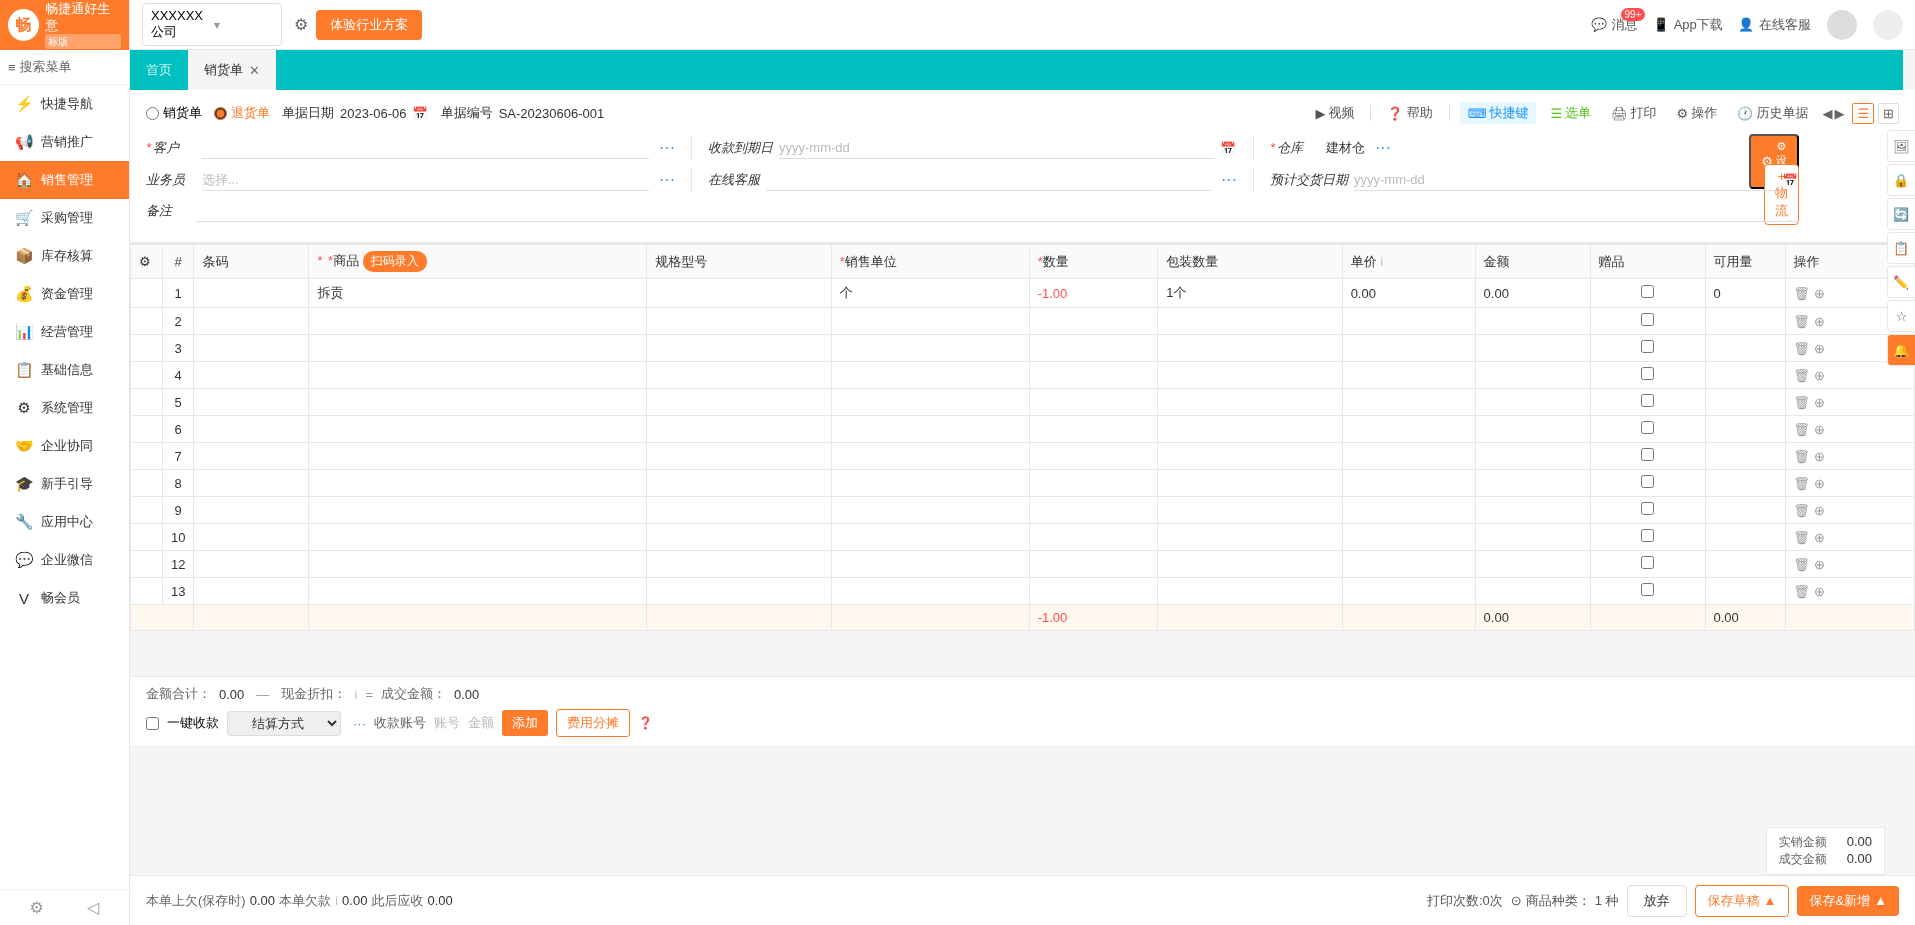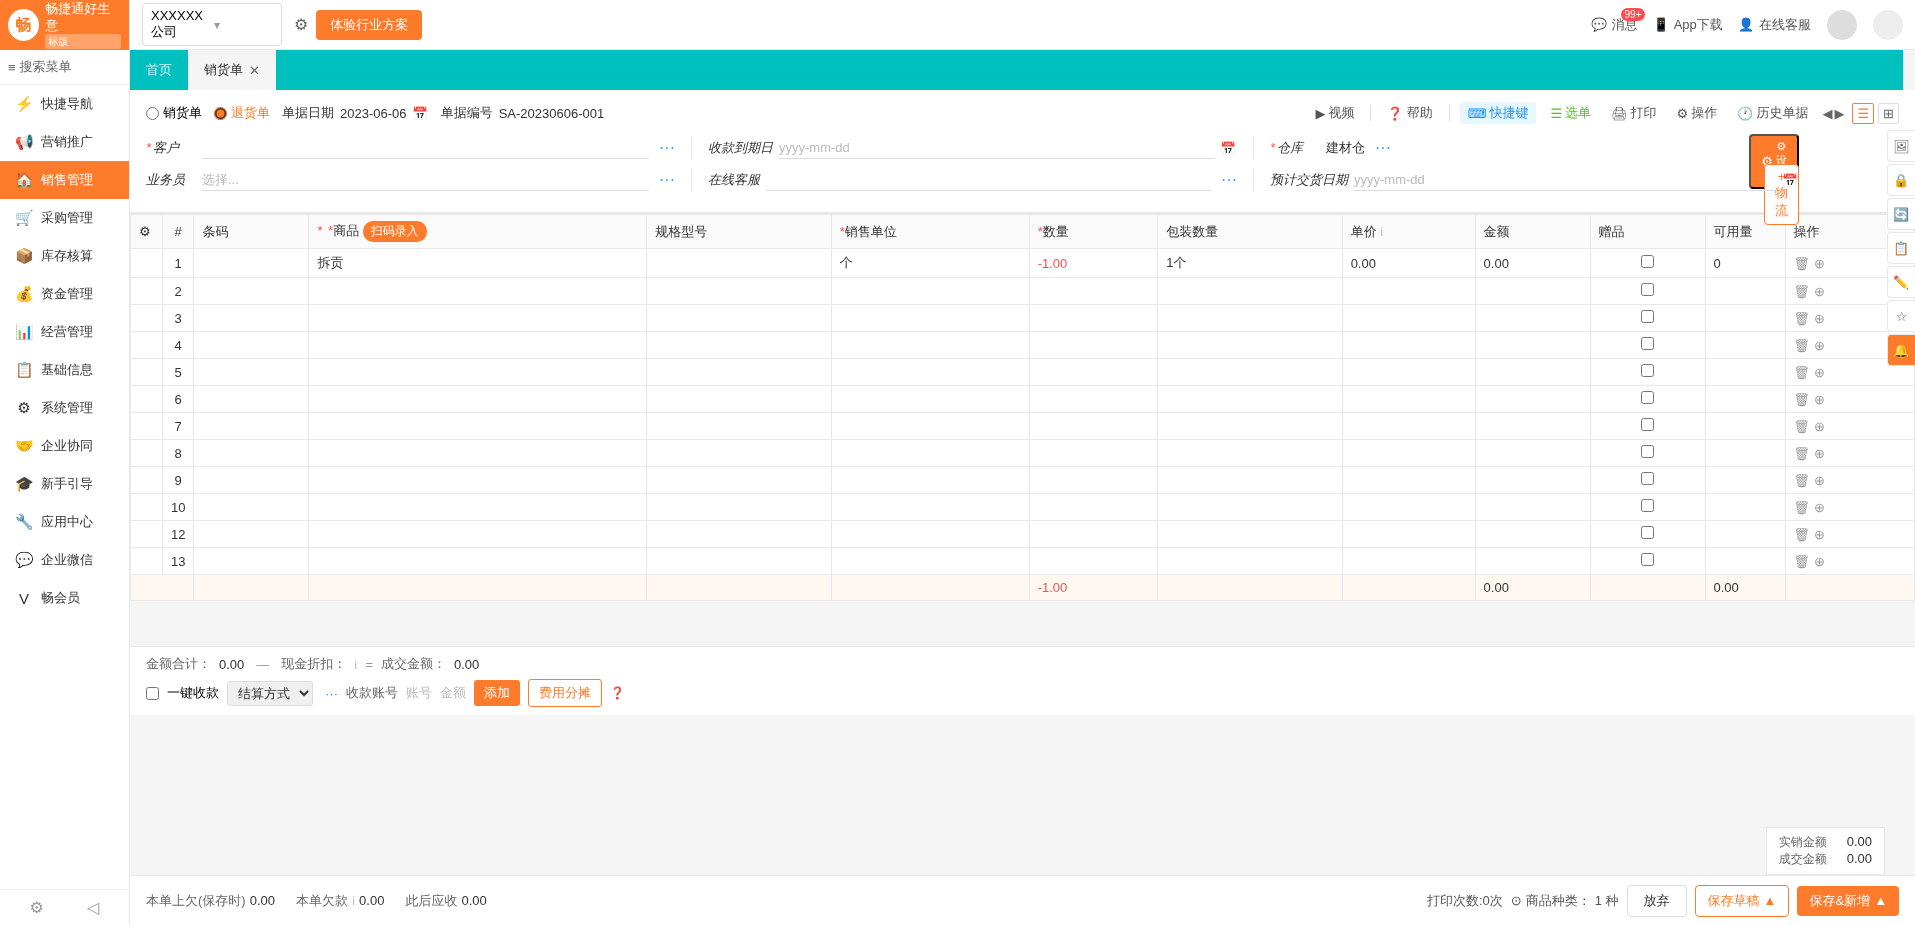--- a/index.html
+++ b/index.html
@@ -178,36 +178,36 @@
       display: flex; align-items: center; gap: 8px; margin-bottom: 6px;
     }
     .footer-total-label { color: #666; }
     .footer-total-val { color: #333; font-weight: 500; }
     .dash { color: #999; margin: 0 4px; }
     .footer-row2 {
       display: flex; align-items: center; gap: 8px;
     }
     .footer-checkbox { accent-color: #ff7b2c; }
     .footer-select {
-      border: 1px solid #ddd; border-radius: 3px; padding: 3px 6px; color: #333; text-align: right;
+      border: 1px solid #ddd; border-radius: 3px; padding: 3px 20px; color: #333; text-align: right;
     }
     .add-btn {
       background: #ff7b2c; color: #fff; border: none; border-radius: 3px;
       padding: 4px 10px; cursor: pointer;
     }
     .fee-btn {
       border: 1px solid #ff7b2c; color: #ff7b2c; background: #fff; border-radius: 3px;
       padding: 4px 10px; cursor: pointer;
     }
 
     
     .status-bar {
       position: fixed; bottom: 0; left: 130px; right: 0; height: 50px;
       background: #fff; border-top: 1px solid #e8e8e8;
-      display: flex; align-items: center; padding: 0 16px; gap: 21px;
+      display: flex; align-items: center; padding: 0 16px; gap: 4px;
     }
     .status-item { display: flex; align-items: center; gap: 4px; color: #555; font-size: 12px; }
     .status-label { color: #666; }
     .status-val { color: #333; }
     .print-count { color: #555; }
     .goods-type { display: flex; align-items: center; gap: 4px; color: #555; }
     .status-right { margin-left: auto; display: flex; align-items: center; gap: 8px; }
     .discard-btn {
       border: 1px solid #ddd; background: #fff; color: #333; border-radius: 4px;
       padding: 6px 16px; cursor: pointer;
@@ -473,20 +473,24 @@
           <span class="form-select-dots">···</span>
         </div>
         <div class="form-divider"></div>
         <div class="form-group">
           <span class="form-label">预计交货日期</span>
           <input class="form-input" placeholder="yyyy-mm-dd" style="">
           <span class="cal-icon">📅</span>
         </div>
       </div>
 
+      <div class="form-row">
+        <span class="form-label">备注</span>
+        <input class="form-input" placeholder="" style="flex: 1 1 0%;">
+      </div>
     </div>
   </div>
 
   <div class="table-container">
     <table class="data-table">
       <thead>
         <tr>
           <th class="col-settings">⚙</th>
           <th style="width:30px; text-align:center;">#</th>
           <th>条码</th>

